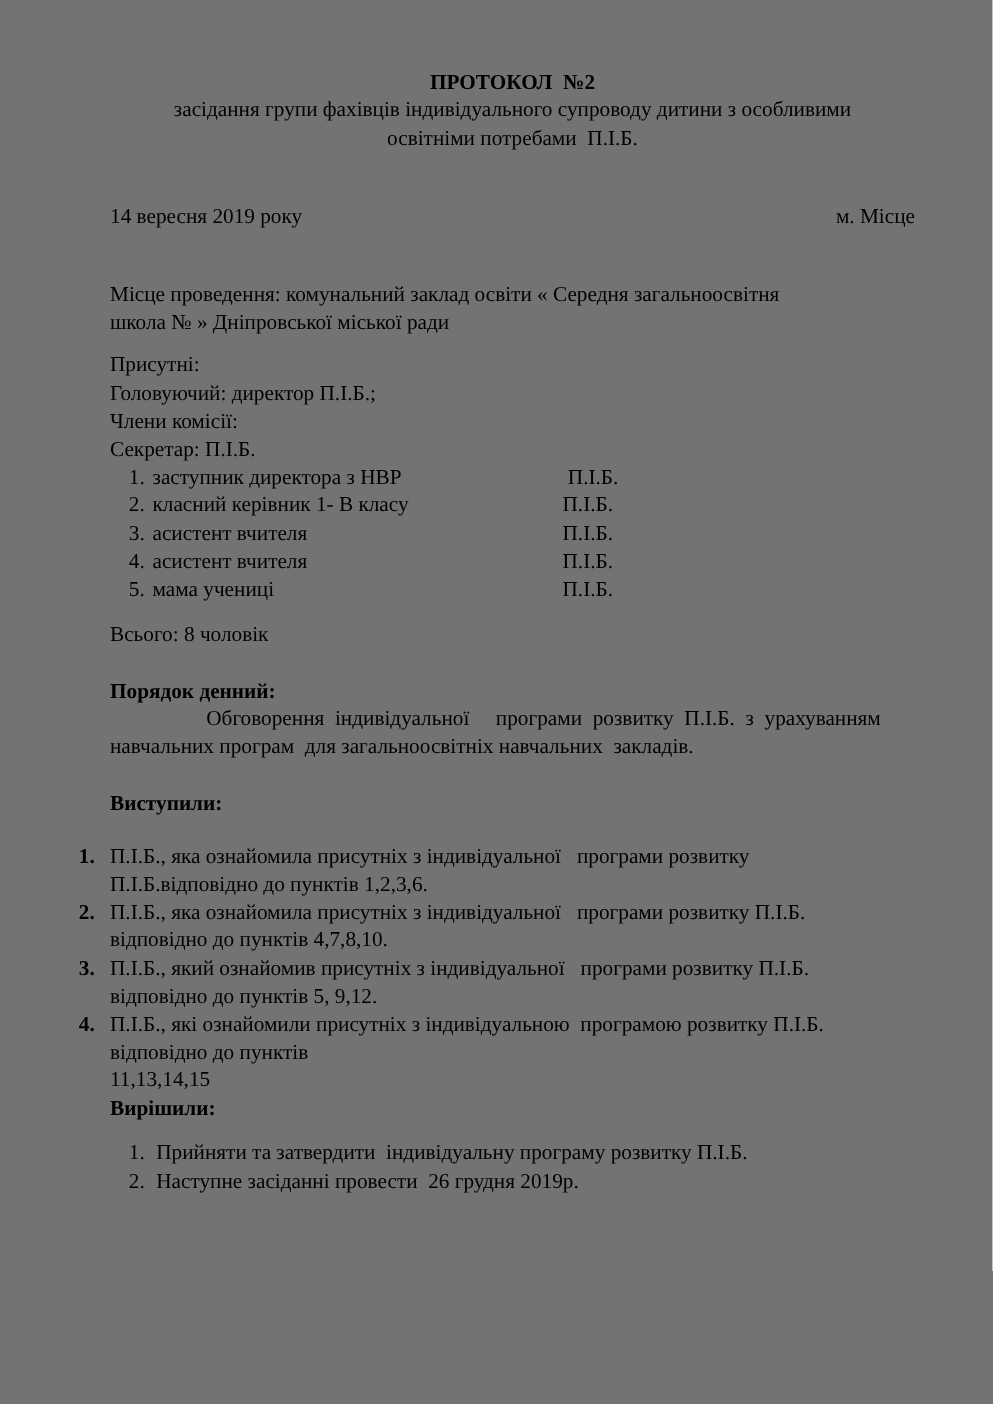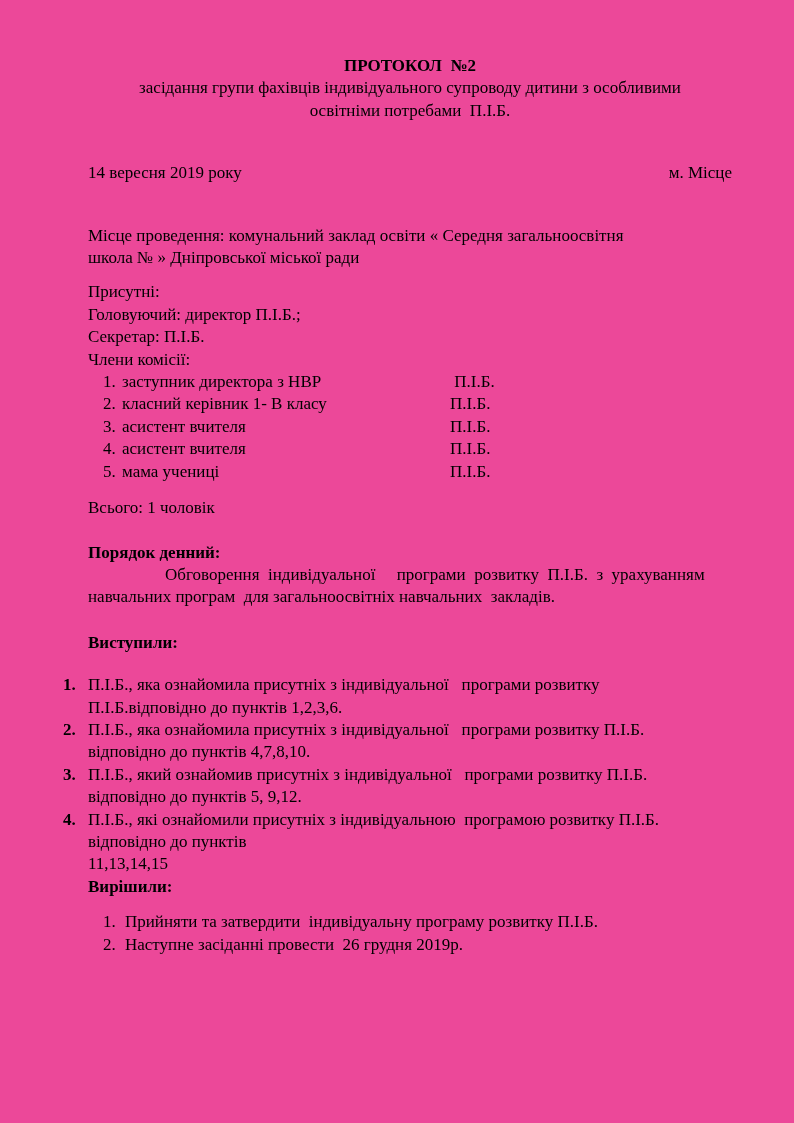--- a/index.html
+++ b/index.html
@@ -4,21 +4,21 @@
 <style>
   html, body {
     margin: 0;
     padding: 0;
     background: #ffffff;
   }
   .page {
     position: relative;
     width: 794px;
     height: 1123px;
-    background: #ec4899;
+    background: #737373;
     color: #000000;
     font-family: "Liberation Serif", "DejaVu Serif", serif;
     font-size: 17px;
     line-height: 22.4px;
     box-sizing: border-box;
     padding: 55px 62px 0 88px;
     overflow: hidden;
   }
   .pre { white-space: pre-wrap; }
 
@@ -101,22 +101,22 @@
     <span>14  вересня 2019 року</span>
     <span>м. Місце</span>
   </div>
 
   <div class="location">Місце проведення: комунальний заклад освіти « Середня загальноосвітня
 школа № » Дніпровської міської ради</div>
 
   <div class="attendees">
     <div>Присутні:</div>
     <div>Головуючий:  директор П.І.Б.;</div>
+    <div>Члени комісії:</div>
     <div>Секретар: П.І.Б.</div>
-    <div>Члени комісії:</div>
 
     <div class="member-row">
       <span class="member-num">1.</span>
       <span class="member-role">заступник директора з НВР</span>
       <span class="member-name pre"> П.І.Б.</span>
     </div>
     <div class="member-row">
       <span class="member-num">2.</span>
       <span class="member-role">класний керівник  1- В класу</span>
       <span class="member-name pre">П.І.Б.</span>
@@ -130,21 +130,21 @@
       <span class="member-num">4.</span>
       <span class="member-role">асистент вчителя</span>
       <span class="member-name pre">П.І.Б.</span>
     </div>
     <div class="member-row">
       <span class="member-num">5.</span>
       <span class="member-role">мама учениці</span>
       <span class="member-name pre">П.І.Б.</span>
     </div>
 
-    <div class="total">Всього: 1  чоловік</div>
+    <div class="total">Всього: 8  чоловік</div>
   </div>
 
   <div class="agenda-heading">Порядок денний:</div>
   <div class="agenda-body">Обговорення  індивідуальної     програми  розвитку  П.І.Б.  з  урахуванням
 навчальних програм  для загальноосвітніх навчальних  закладів.</div>
 
   <div class="speakers-heading">Виступили:</div>
 
   <div class="speakers-list">
     <div class="speaker-item">

